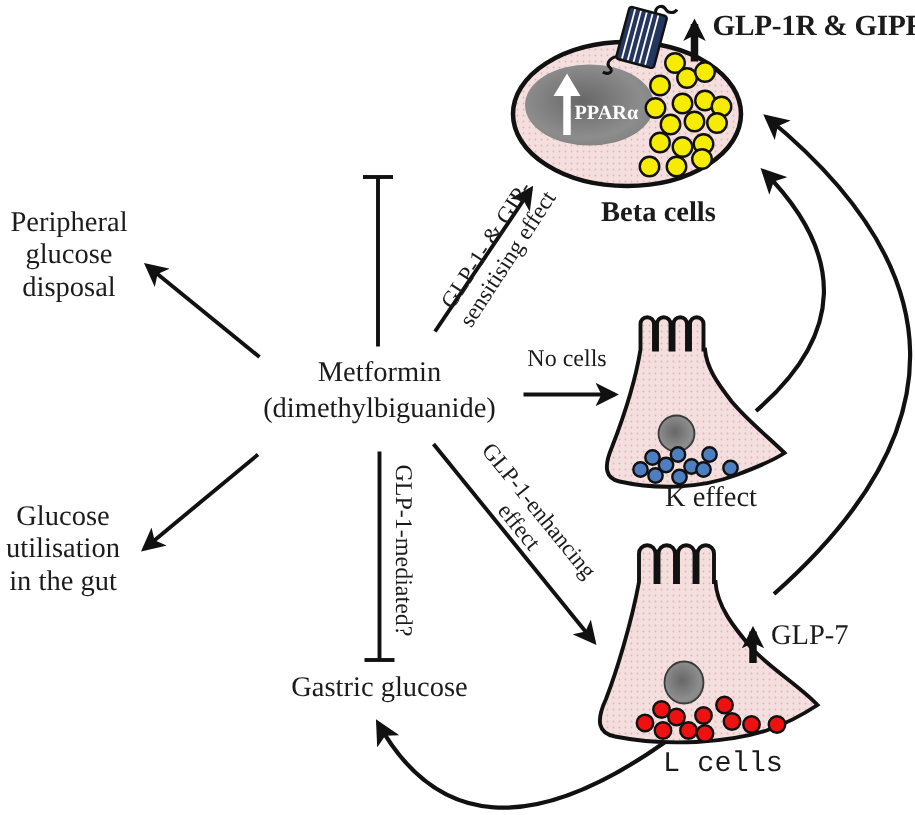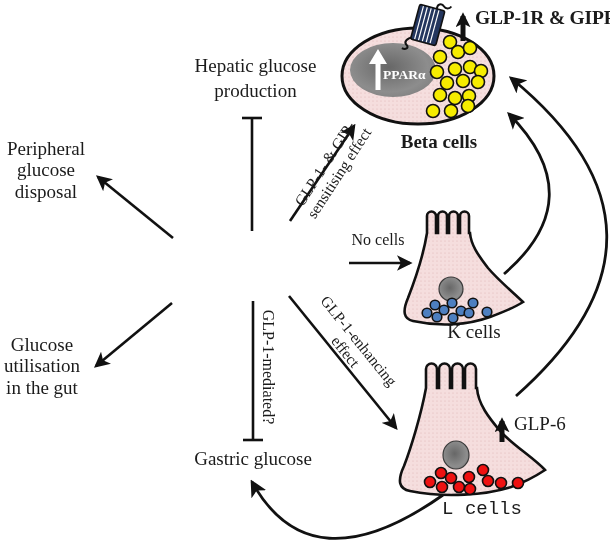--- a/index.html
+++ b/index.html
@@ -154,33 +154,33 @@
           <circle cx="488" cy="481" r="5.5"></circle>
         <circle cx="501" cy="483" r="5.5"></circle>
           <circle cx="518" cy="483" r="5.5"></circle>
       </g>
     </g>
 
     <line x1="463" y1="41" x2="463" y2="16" stroke="#111" stroke-width="5" marker-end="url(#ahb)"></line>
     <line x1="502" y1="442" x2="502" y2="421" stroke="#111" stroke-width="5" marker-end="url(#ahb)"></line>
   </svg>
 
-  <div class="lbl" id="hepatic">Hepatic glucose
-production</div>
   <div class="lbl" id="peripheral">Peripheral
 glucose
 disposal</div>
   <div class="lbl" id="gut">Glucose
 utilisation
 in the gut</div>
+  <div class="lbl" id="metformin">Metformin
+(dimethylbiguanide)</div>
   <div class="lbl" id="gastric">Gastric glucose</div>
   <div class="lbl" id="beta-label">Beta cells</div>
-  <div class="lbl" id="k-label">K cells</div>
+  <div class="lbl" id="k-label">K effect</div>
   <div class="lbl" id="l-label">L cells</div>
   <div class="lbl" id="no-effect">No cells</div>
   <div class="lbl" id="glp1r">GLP-1R &amp; GIPR</div>
-  <div class="lbl" id="glp1">GLP-6</div>
+  <div class="lbl" id="glp1">GLP-7</div>
   <div class="lbl" id="sensitising">GLP-1- &amp; GIP-
 sensitising effect</div>
   <div class="lbl" id="enhancing">GLP-1-enhancing
 effect</div>
   <div class="lbl" id="mediated">GLP-1-mediated?</div>
 </div>
 
 </body></html>

